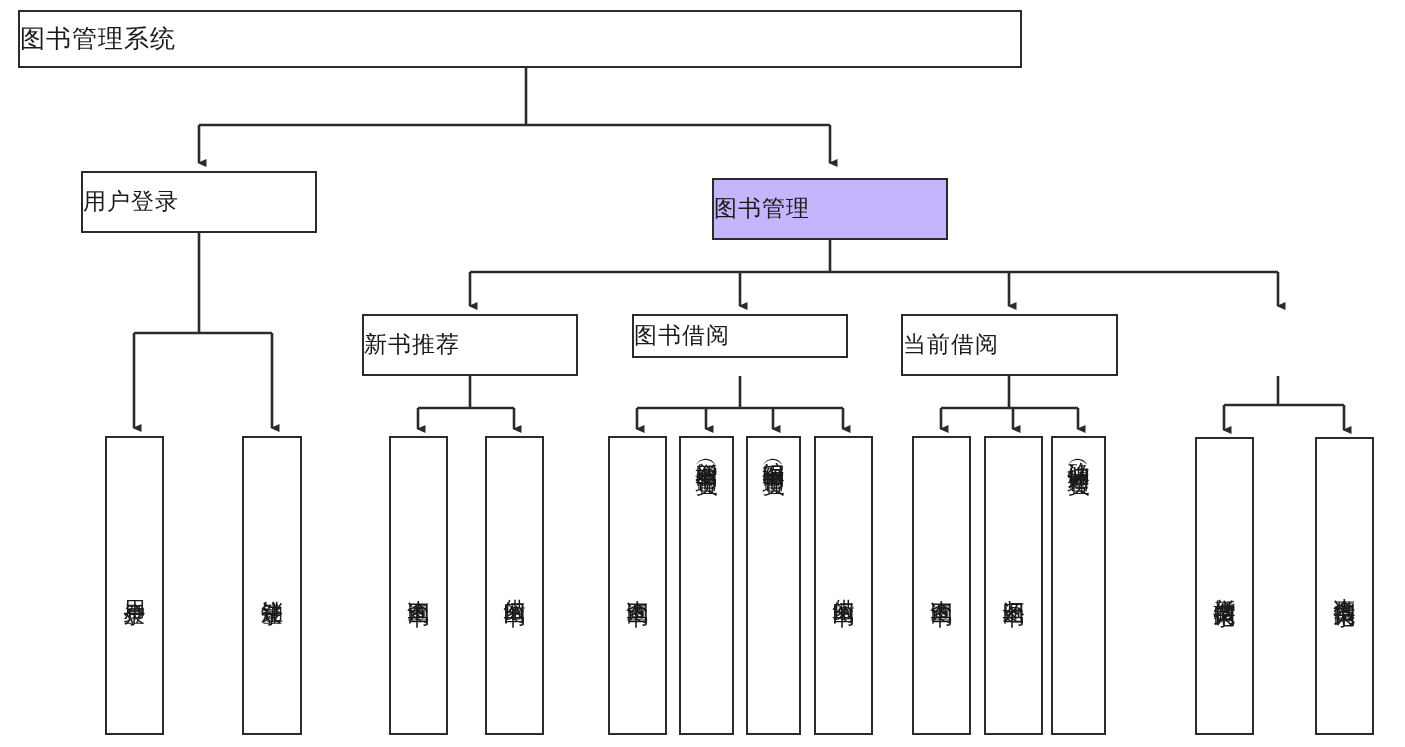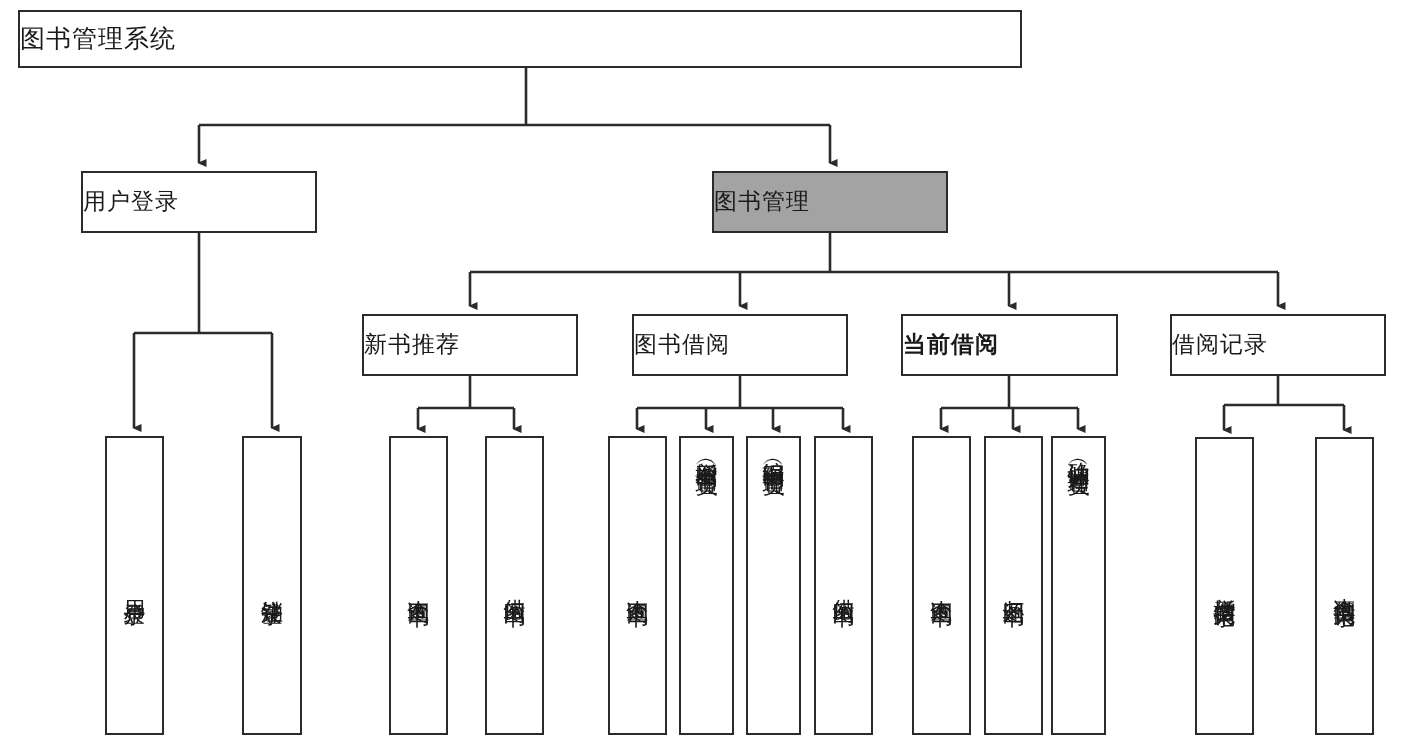--- a/index.html
+++ b/index.html
@@ -129,35 +129,32 @@
     </g>
   </svg>
 
   <div class="node horizontal root" id="node-root" style="left: 18px; top: 10px; width: 1004px; height: 58px; border-color: rgb(43, 43, 43); background: rgb(255, 255, 255); color: rgb(26, 26, 26);">
     <span>图书管理系统</span>
   </div>
 
   <div class="node horizontal" id="node-level2-0" style="left: 81px; top: 171px; width: 236px; height: 62px; border-color: rgb(43, 43, 43); background: rgb(255, 255, 255); color: rgb(26, 26, 26);">
     <span>用户登录</span>
   </div>
-  <div class="node horizontal" id="node-level2-1" style="left: 712px; top: 171px; width: 236px; height: 62px; border-color: rgb(43, 43, 43); background: #a3a3a3; color: rgb(26, 26, 26);">
+  <div class="node horizontal" id="node-level2-1" style="left: 712px; top: 178px; width: 236px; height: 62px; border-color: rgb(43, 43, 43); background: #c4b5fd; color: rgb(26, 26, 26);">
     <span>图书管理</span>
   </div>
 
   <div class="node horizontal" id="node-level3-0" style="left: 362px; top: 314px; width: 216px; height: 62px; border-color: rgb(43, 43, 43); background: rgb(255, 255, 255); color: rgb(26, 26, 26);">
     <span>新书推荐</span>
   </div>
-  <div class="node horizontal" id="node-level3-1" style="left: 632px; top: 314px; width: 216px; height: 62px; border-color: rgb(43, 43, 43); background: rgb(255, 255, 255); color: rgb(26, 26, 26);">
+  <div class="node horizontal" id="node-level3-1" style="left: 632px; top: 314px; width: 216px; height: 44px; border-color: rgb(43, 43, 43); background: rgb(255, 255, 255); color: rgb(26, 26, 26);">
     <span>图书借阅</span>
   </div>
-  <div class="node horizontal" id="node-level3-2" style="left: 901px; top: 314px; width: 217px; height: 62px; border-color: rgb(43, 43, 43); background: rgb(255, 255, 255); color: rgb(26, 26, 26); font-weight: bold;">
+  <div class="node horizontal" id="node-level3-2" style="left: 901px; top: 314px; width: 217px; height: 62px; border-color: rgb(43, 43, 43); background: rgb(255, 255, 255); color: rgb(26, 26, 26);">
     <span>当前借阅</span>
-  </div>
-  <div class="node horizontal" id="node-level3-3" style="left: 1170px; top: 314px; width: 216px; height: 62px; border-color: rgb(43, 43, 43); background: rgb(255, 255, 255); color: rgb(26, 26, 26);">
-    <span>借阅记录</span>
   </div>
 
   <div class="node vertical centered" id="node-leaf-0" style="left: 105px; top: 436px; width: 59px; height: 299px; border-color: rgb(43, 43, 43); background: rgb(255, 255, 255); color: rgb(26, 26, 26);">
     <span class="vtext">用户登录</span>
   </div>
   <div class="node vertical centered" id="node-leaf-1" style="left: 242px; top: 436px; width: 60px; height: 299px; border-color: rgb(43, 43, 43); background: rgb(255, 255, 255); color: rgb(26, 26, 26);">
     <span class="vtext">注销登录</span>
   </div>
   <div class="node vertical centered" id="node-leaf-2" style="left: 389px; top: 436px; width: 59px; height: 299px; border-color: rgb(43, 43, 43); background: rgb(255, 255, 255); color: rgb(26, 26, 26);">
     <span class="vtext">查询图书</span>

